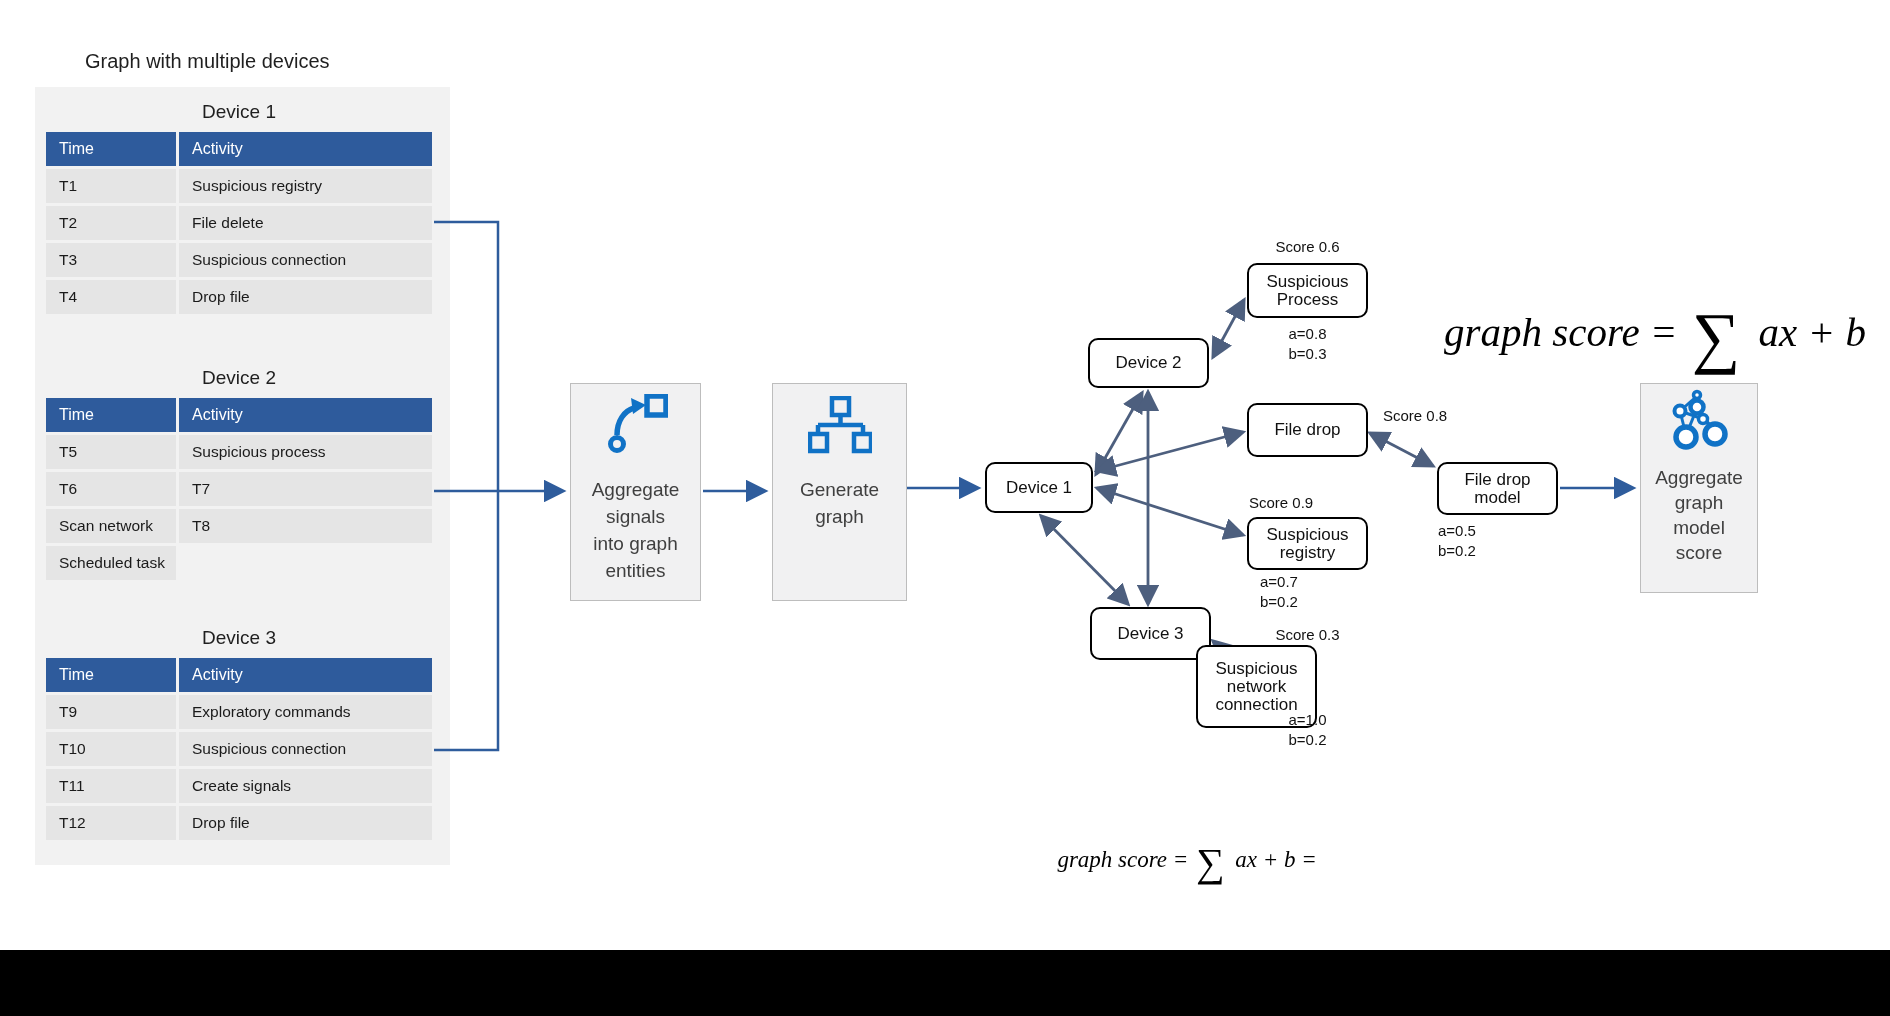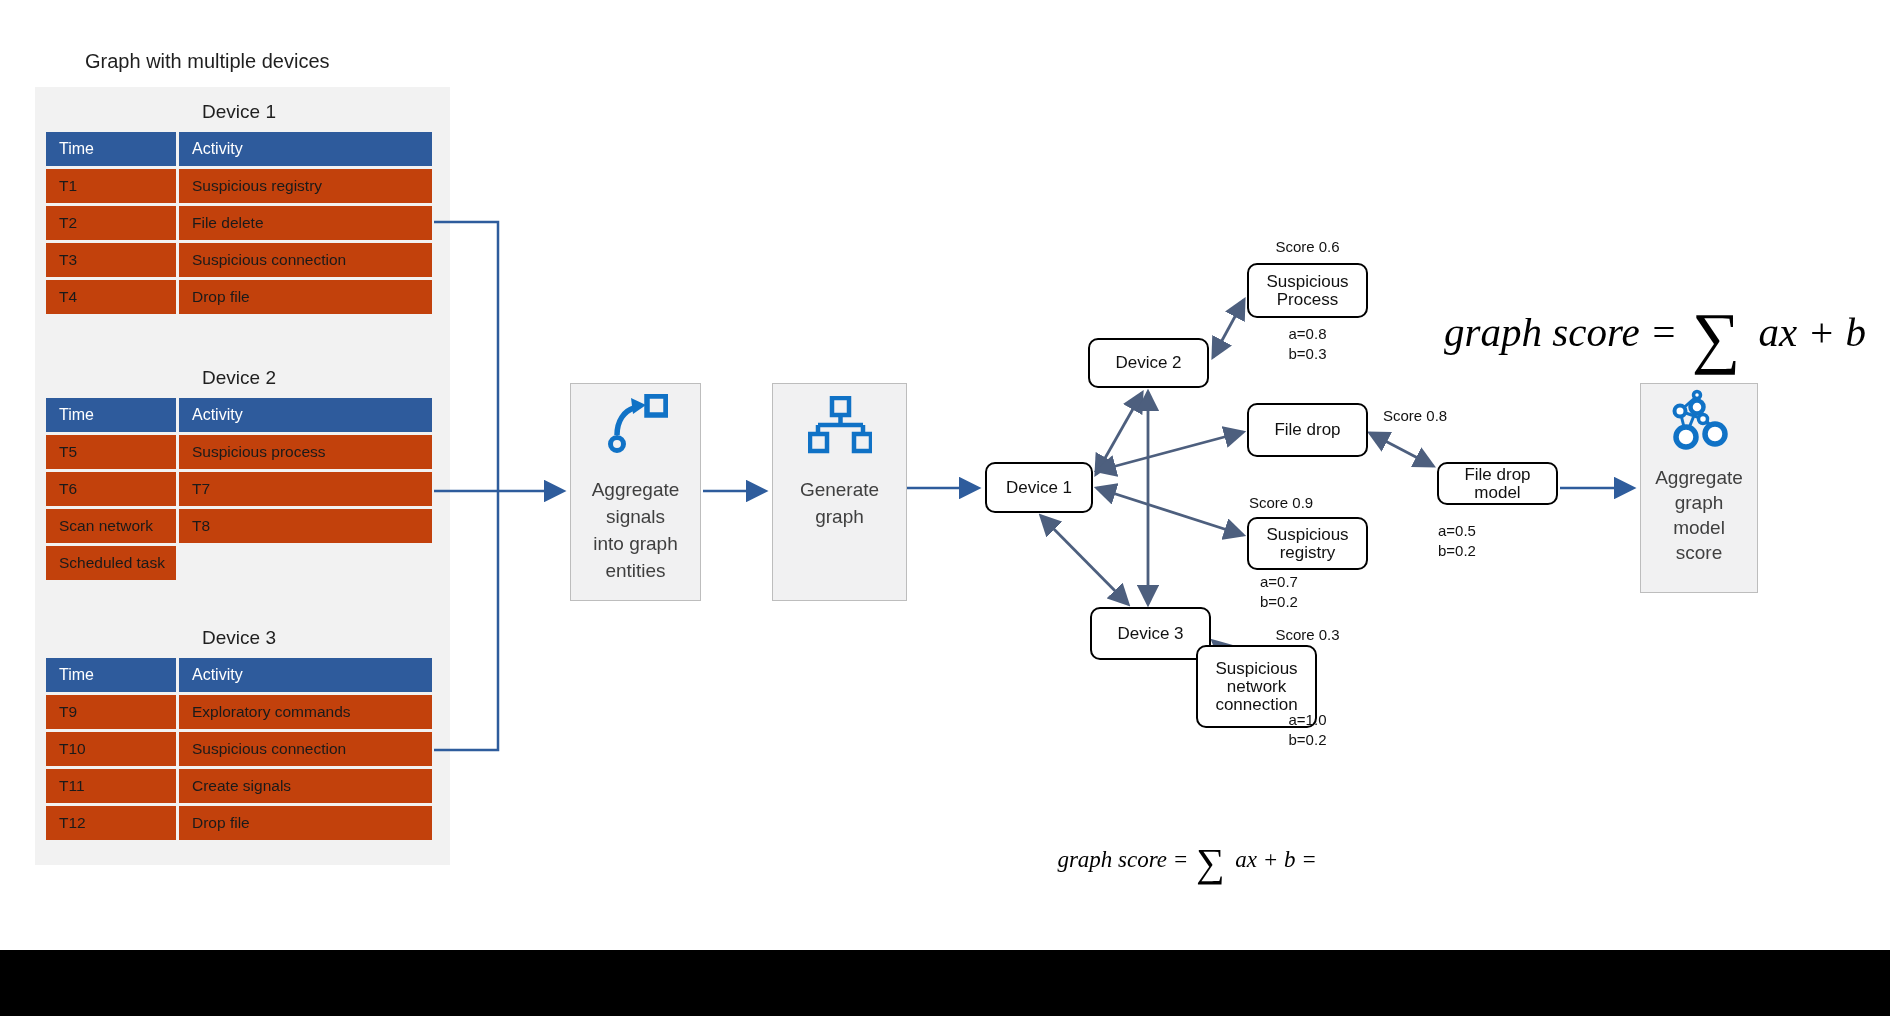--- a/index.html
+++ b/index.html
@@ -8,21 +8,21 @@
   .abs { position:absolute; }
 
   .main-title { left:85px; top:50px; font-size:20px; color:#1f1f1f; }
 
   .panel { left:35px; top:87px; width:415px; height:778px; background:#F2F2F2; }
 
   .dev-table { position:absolute; width:386px; }
   .dev-heading { text-align:center; font-size:19px; color:#1f1f1f; line-height:28px; margin-bottom:6px; }
   .grid { display:grid; grid-template-columns:130px 1fr; gap:3px; }
   .grid .h { background:#2E5B9C; color:#fff; font-weight:normal; font-size:16px; height:34px; line-height:34px; padding-left:13px; }
-  .grid .c { background:#c2410c; color:#1a1a1a; font-size:15.5px; height:34px; line-height:34px; padding-left:13px; }
+  .grid .c { background:#e5e5e5; color:#1a1a1a; font-size:15.5px; height:34px; line-height:34px; padding-left:13px; }
 
   .proc { background:#F1F1F2; border:1px solid #BDBDBD; display:flex; flex-direction:column; align-items:center; }
   .proc .label { font-size:19px; color:#3F3F3F; text-align:center; line-height:27px; white-space:pre-line; margin-top:22px; }
   .proc.model .label { margin-top:8px; line-height:25px; }
 
   .node { background:#fff; border:2.2px solid #000; border-radius:10px; display:flex; align-items:center; justify-content:center; text-align:center; font-size:17px; color:#111; line-height:18px; padding:0 8px; }
 
   .slabel { font-size:15px; color:#111; }
   .ablabel { font-size:15px; color:#111; line-height:20px; }
   .center { text-align:center; }
@@ -168,21 +168,21 @@
 </div>
 <div class="abs node" style="left:1247px; top:403px; width:121px; height:54px;">
   <span>File drop</span>
 </div>
 <div class="abs node" style="left:1247px; top:517px; width:121px; height:53px;">
   <span>Suspicious registry</span>
 </div>
 <div class="abs node" style="left:1196px; top:645px; width:121px; height:83px;">
   <span>Suspicious network connection</span>
 </div>
-<div class="abs node" style="left:1437px; top:462px; width:121px; height:43px;">
+<div class="abs node" style="left:1437px; top:462px; width:121px; height:53px;">
   <span>File drop model</span>
 </div>
 
 <div class="abs slabel center" style="left:1247px; top:238px; width:121px;">Score 0.6</div>
 <div class="abs ablabel center" style="left:1247px; top:324px; width:121px;">
   <div>a=0.8</div>
   <div>b=0.3</div>
 </div>
 
 <div class="abs slabel" style="left:1383px; top:407px;">Score 0.8</div>

